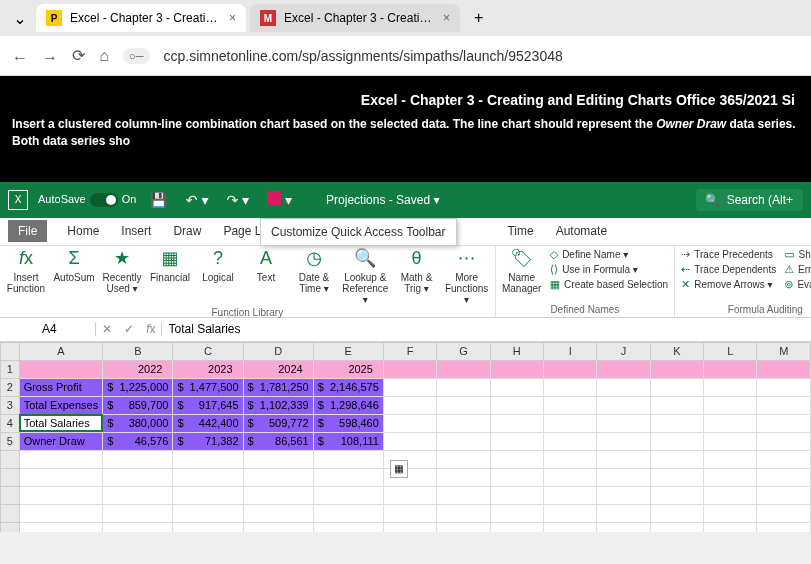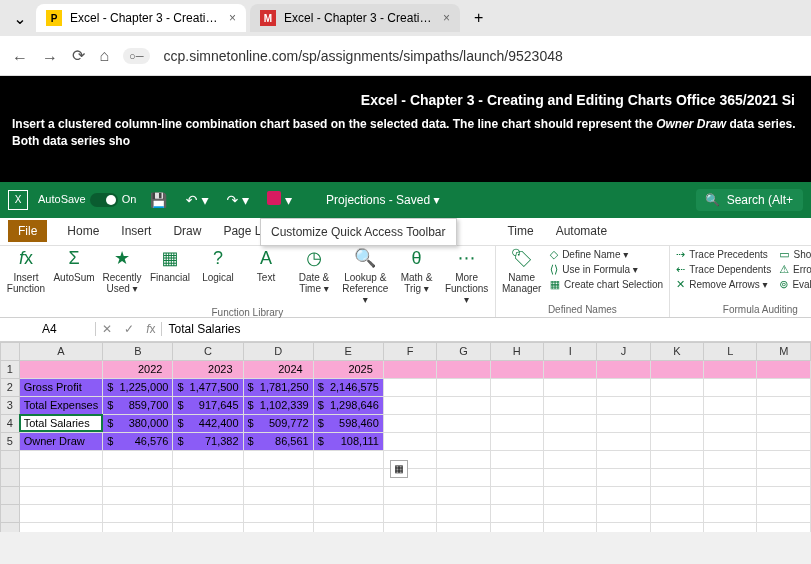--- a/index.html
+++ b/index.html
@@ -28,21 +28,21 @@
 .autosave { display: flex; align-items: flex-start; gap: 4px; font-size: 11px; }
 .toggle { width: 28px; height: 14px; background: #0a5c30; border-radius: 7px; position: relative; }
 .toggle::after { content: ""; position: absolute; width: 10px; height: 10px; background: #fff; border-radius: 50%; top: 2px; right: 2px; }
 .qat-btn { color: #fff; cursor: pointer; font-size: 14px; padding: 0 4px; }
 .cursor-spot { width: 14px; height: 14px; background: #d81b60; border-radius: 2px; display: inline-block; }
 .doc-name { margin-left: 20px; font-size: 12px; }
 .search-box { margin-left: auto; background: #1a8a4f; border-radius: 4px; padding: 4px 10px; font-size: 12px; display: flex; align-items: center; gap: 6px; }
 .tooltip { position: absolute; top: 36px; left: 260px; background: #fff; color: #333; border: 1px solid #ccc; padding: 6px 10px; font-size: 12px; box-shadow: 2px 2px 4px rgba(0,0,0,0.2); z-index: 10; }
 .ribbon-tabs { background: #fff; display: flex; align-items: center; height: 28px; padding: 0 8px; gap: 18px; font-size: 12px; border-bottom: 1px solid #e0e0e0; }
 .ribbon-tab { color: #333; cursor: pointer; padding: 4px 2px; }
-.ribbon-tab.file { background: #a16207; color: #fff; padding: 4px 10px; }
+.ribbon-tab.file { background: #737373; color: #fff; padding: 4px 10px; }
 .ribbon { background: #fff; display: flex; height: 72px; border-bottom: 1px solid #d0d0d0; font-size: 10px; }
 .ribbon-group { display: flex; flex-direction: column; border-right: 1px solid #e0e0e0; padding: 2px 6px; }
 .group-items { display: flex; flex: 1; align-items: flex-start; gap: 8px; }
 .group-label { text-align: center; color: #666; font-size: 10px; padding-top: 2px; }
 .rbtn { display: flex; flex-direction: column; align-items: center; gap: 2px; cursor: pointer; color: #333; min-width: 40px; text-align: center; line-height: 1.1; }
 .rbtn .ico { font-size: 18px; color: #107c41; height: 22px; display: flex; align-items: center; }
 .stack { display: flex; flex-direction: column; gap: 2px; font-size: 10px; color: #333; }
 .stack div { cursor: pointer; white-space: nowrap; display: flex; align-items: center; gap: 4px; }
 .stack .sico { color: #107c41; font-size: 11px; }
 .formula-bar { background: #fff; display: flex; align-items: center; height: 24px; border-bottom: 1px solid #d0d0d0; font-size: 12px; }
@@ -191,21 +191,21 @@
         <div>
             <span class="sico">◇</span>
             <span>Define Name ▾</span>
           </div>
         <div>
             <span class="sico">⟨⟩</span>
             <span>Use in Formula ▾</span>
           </div>
         <div>
             <span class="sico">▦</span>
-            <span>Create chart Selection</span>
+            <span>Create based Selection</span>
           </div>
       </div>
     </div>
     <div class="group-label">Defined Names</div>
   </div>
   <div class="ribbon-group" style="border-right:none">
     <div class="group-items">
       <div class="stack">
         <div>
             <span class="sico">⇢</span>

